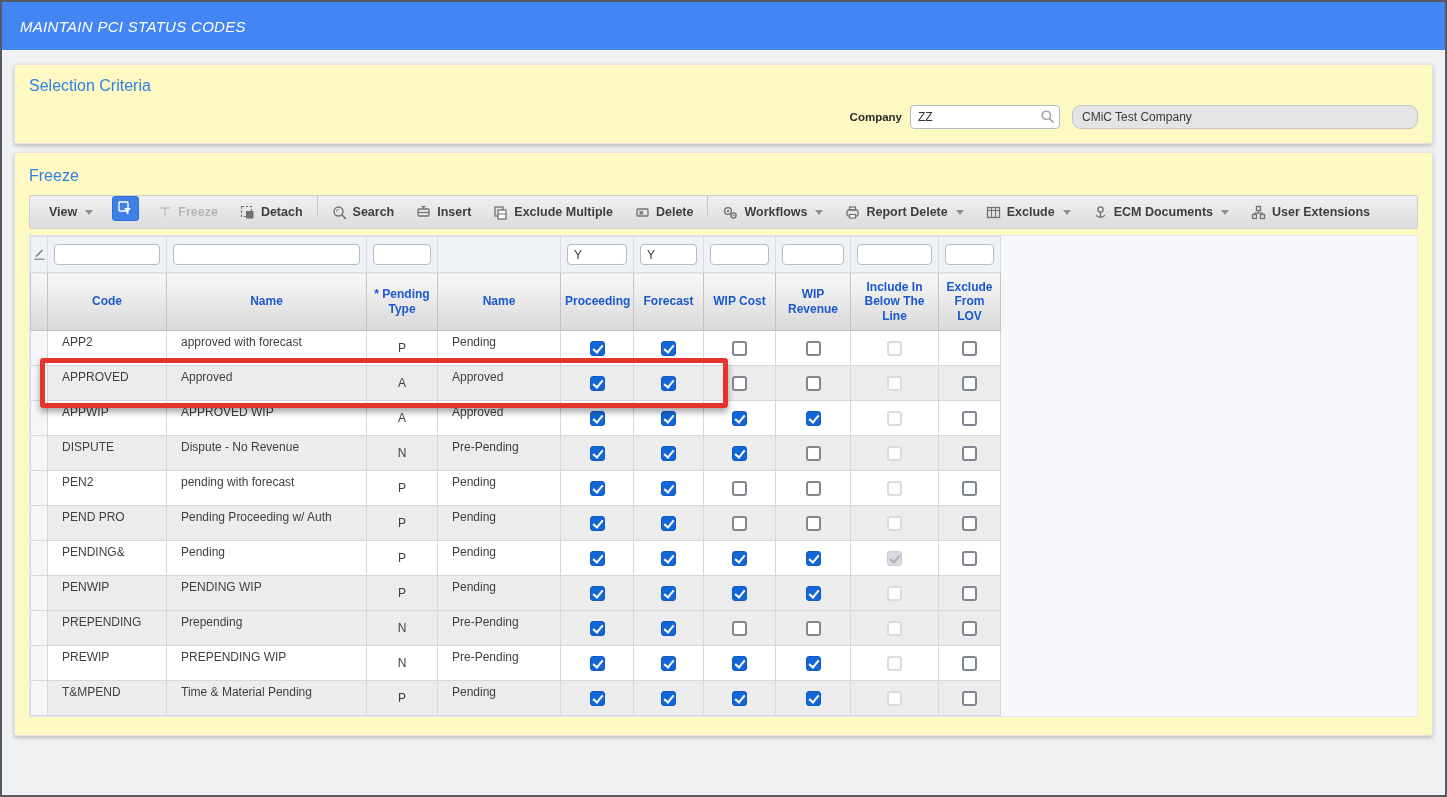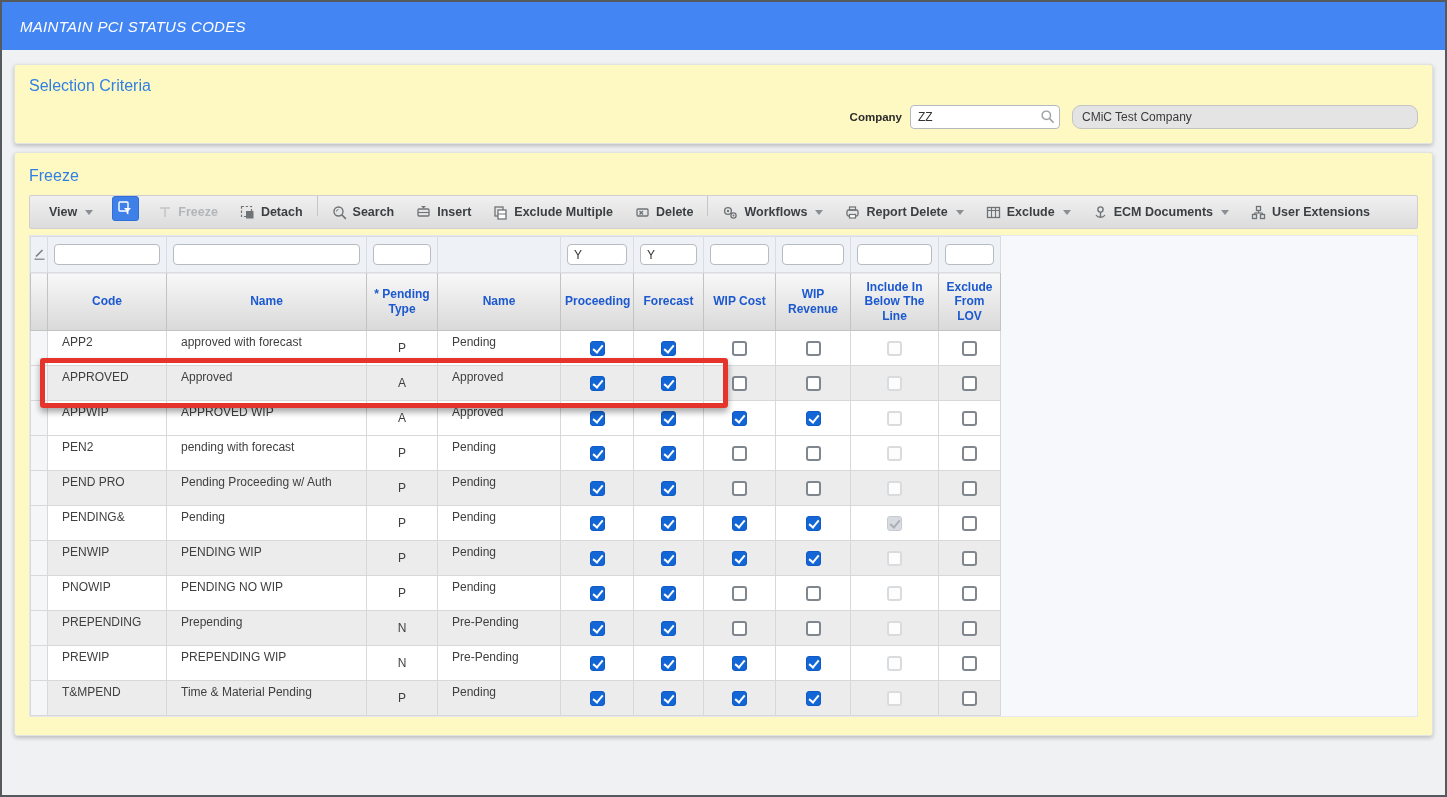--- a/index.html
+++ b/index.html
@@ -319,20 +319,33 @@
               <td class="l">APPROVED WIP</td>
               <td class="ctr">A</td>
               <td class="l">Approved</td>
               <td class="c"><span class="cb on"></span></td>
               <td class="c"><span class="cb on"></span></td>
               <td class="c"><span class="cb on"></span></td>
               <td class="c"><span class="cb on"></span></td>
               <td class="c"><span class="cb off dim"></span></td>
               <td class="c"><span class="cb off"></span></td>
             </tr>
+            <tr class="grid-row alt">
+              <td class="handle"></td>
+              <td class="l">DISPUTE</td>
+              <td class="l">Dispute - No Revenue</td>
+              <td class="ctr">N</td>
+              <td class="l">Pre-Pending</td>
+              <td class="c"><span class="cb on"></span></td>
+              <td class="c"><span class="cb on"></span></td>
+              <td class="c"><span class="cb on"></span></td>
+              <td class="c"><span class="cb off"></span></td>
+              <td class="c"><span class="cb off dim"></span></td>
+              <td class="c"><span class="cb off"></span></td>
+            </tr>
             <tr class="grid-row">
               <td class="handle"></td>
               <td class="l">PEN2</td>
               <td class="l">pending with forecast</td>
               <td class="ctr">P</td>
               <td class="l">Pending</td>
               <td class="c"><span class="cb on"></span></td>
               <td class="c"><span class="cb on"></span></td>
               <td class="c"><span class="cb off"></span></td>
               <td class="c"><span class="cb off"></span></td>
@@ -368,33 +381,20 @@
             <tr class="grid-row alt">
               <td class="handle"></td>
               <td class="l">PENWIP</td>
               <td class="l">PENDING WIP</td>
               <td class="ctr">P</td>
               <td class="l">Pending</td>
               <td class="c"><span class="cb on"></span></td>
               <td class="c"><span class="cb on"></span></td>
               <td class="c"><span class="cb on"></span></td>
               <td class="c"><span class="cb on"></span></td>
-              <td class="c"><span class="cb off dim"></span></td>
-              <td class="c"><span class="cb off"></span></td>
-            </tr>
-            <tr class="grid-row">
-              <td class="handle"></td>
-              <td class="l">PNOWIP</td>
-              <td class="l">PENDING NO WIP</td>
-              <td class="ctr">P</td>
-              <td class="l">Pending</td>
-              <td class="c"><span class="cb on"></span></td>
-              <td class="c"><span class="cb on"></span></td>
-              <td class="c"><span class="cb off"></span></td>
-              <td class="c"><span class="cb off"></span></td>
               <td class="c"><span class="cb off dim"></span></td>
               <td class="c"><span class="cb off"></span></td>
             </tr>
             <tr class="grid-row alt">
               <td class="handle"></td>
               <td class="l">PREPENDING</td>
               <td class="l">Prepending</td>
               <td class="ctr">N</td>
               <td class="l">Pre-Pending</td>
               <td class="c"><span class="cb on"></span></td>

